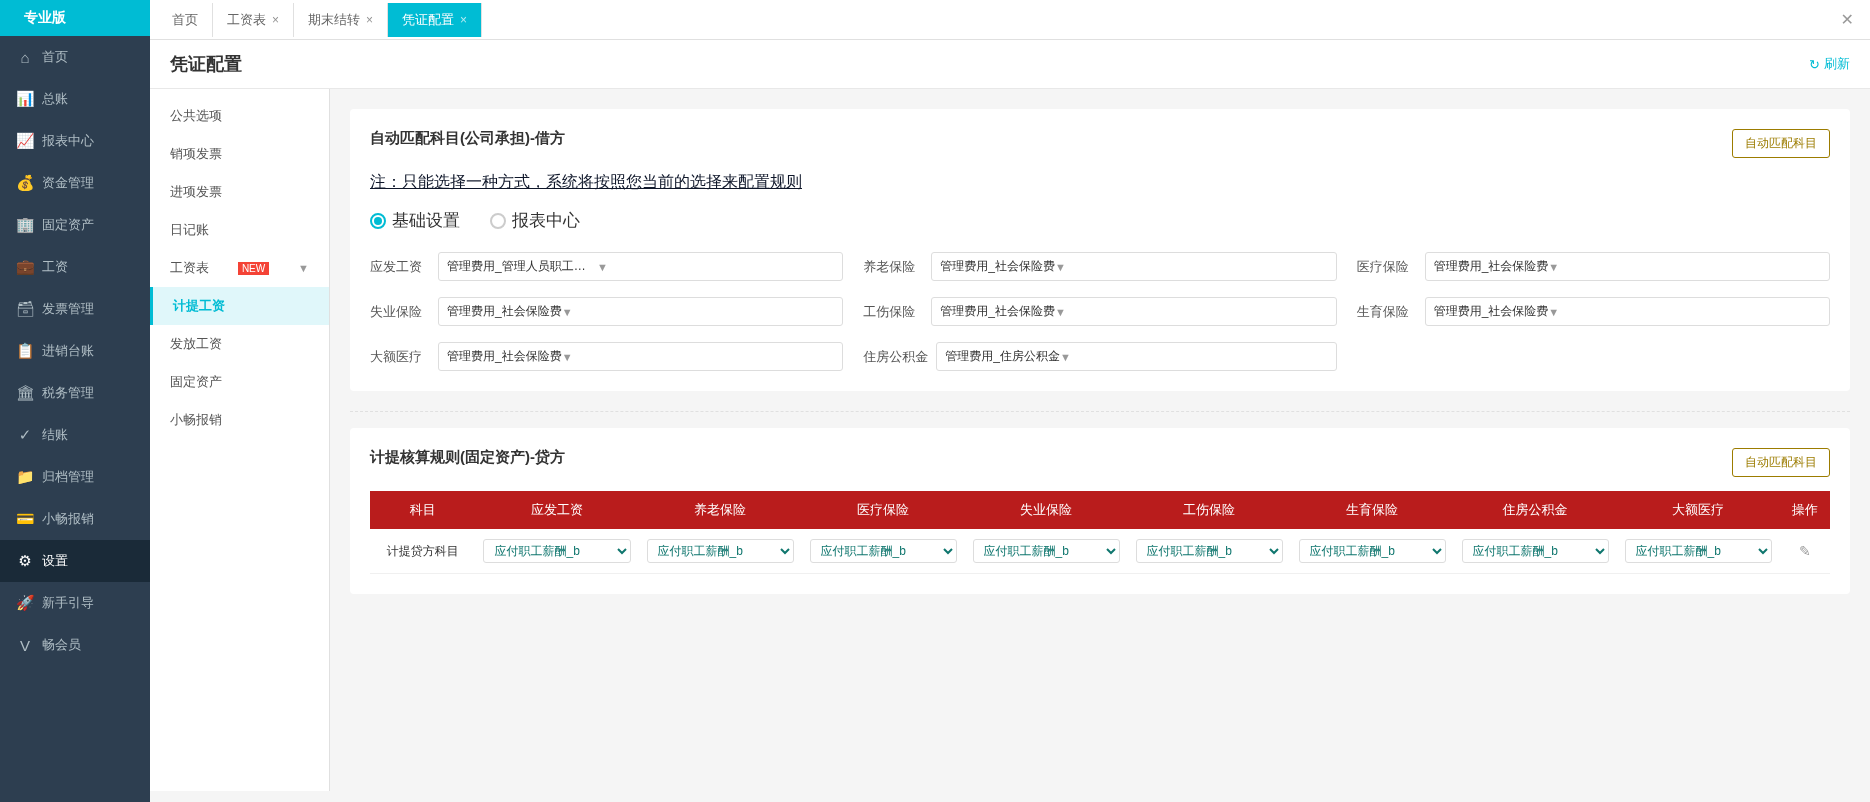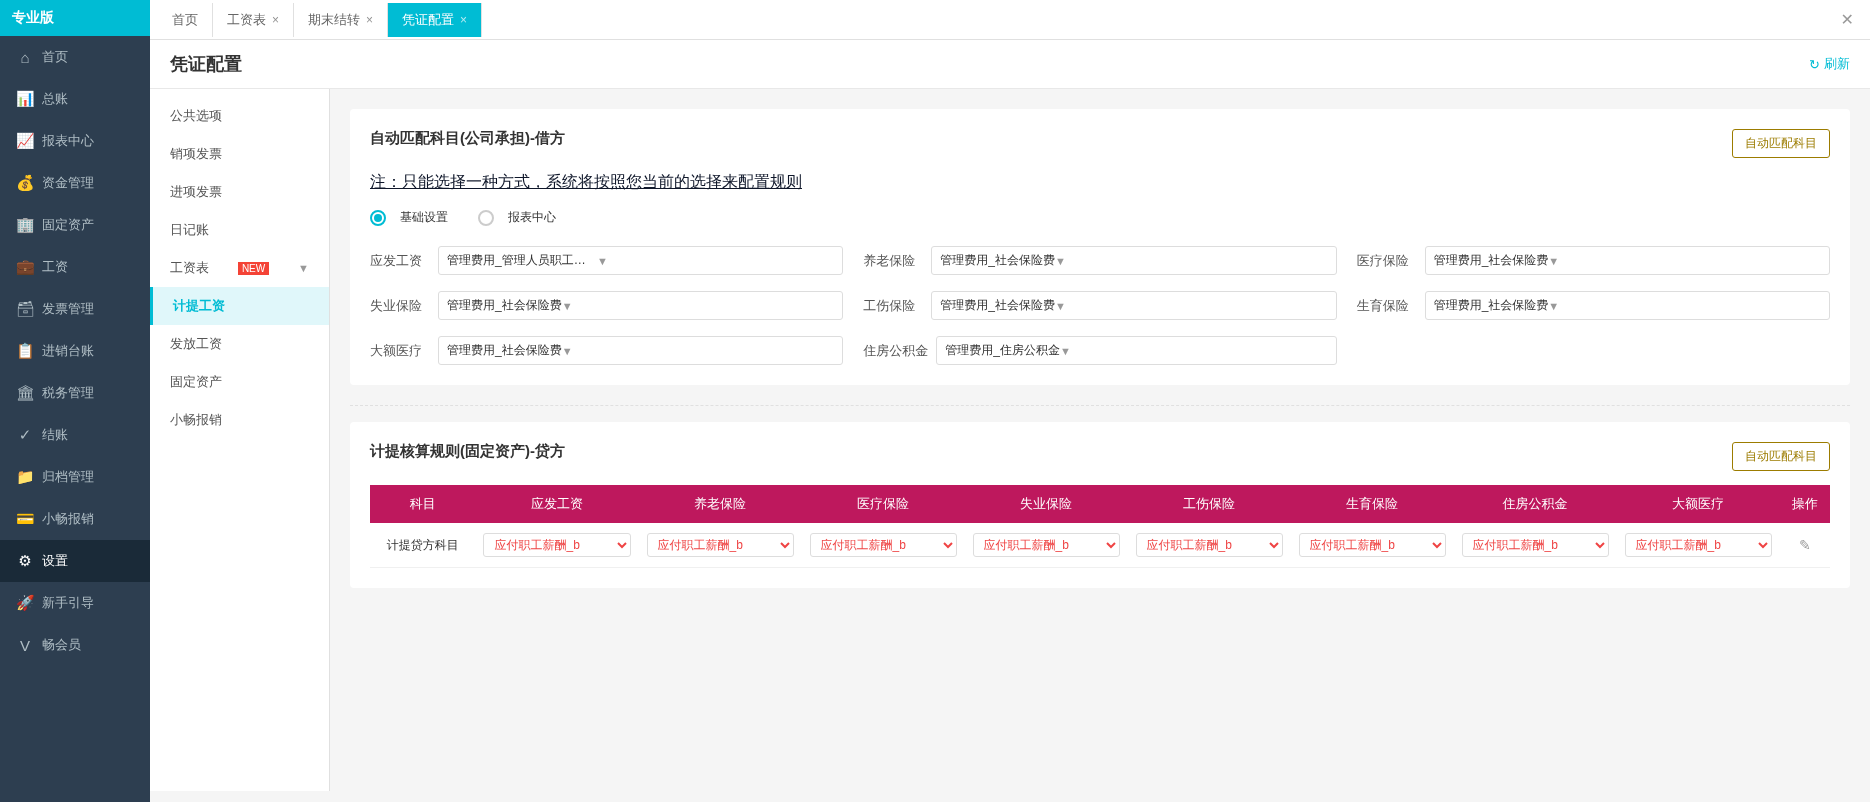--- a/index.html
+++ b/index.html
@@ -1,20 +1,20 @@
 <!DOCTYPE html>
 <html><head>
   <meta charset="utf-8">
   <style>
     * { box-sizing: border-box; margin: 0; padding: 0; }
     body { font-family: "Microsoft YaHei", "PingFang SC", sans-serif; font-size: 13px; display: flex; height: 802px; overflow: hidden; background: #f5f5f5; }
 
     
     .sidebar { width: 150px; background: #2d3e50; color: #fff; display: flex; flex-direction: column; flex-shrink: 0; height: 100%; }
-    .sidebar-brand { background: #00bcd4; padding: 8px 12px; font-size: 14px; font-weight: bold; color: #fff; height: 36px; display: flex; align-items: center; }
+    .sidebar-brand { background: #00bcd4; padding: 8px 24px; font-size: 14px; font-weight: bold; color: #fff; height: 36px; display: flex; align-items: center; }
     .sidebar-item { display: flex; align-items: center; gap: 8px; padding: 12px 16px; cursor: pointer; color: #b0bec5; font-size: 13px; }
     .sidebar-item.active { background: #1a2a38; color: #fff; }
     .sidebar-icon { font-size: 15px; width: 18px; text-align: center; }
 
     
     .main { flex: 1; display: flex; flex-direction: column; overflow: hidden; }
 
     
     .tabs-bar { display: flex; align-items: center; background: #fff; border-bottom: 1px solid #e0e0e0; padding: 0 8px; height: 40px; flex-shrink: 0; }
     .tab { display: flex; align-items: center; gap: 6px; padding: 8px 14px; cursor: pointer; color: #666; font-size: 13px; border-right: 1px solid #e0e0e0; }
@@ -43,42 +43,42 @@
     
     .main-content { flex: 1; padding: 20px; overflow-y: auto; }
 
     
     .section { background: #fff; margin-bottom: 20px; padding: 20px; border-radius: 4px; }
     .section-title { font-size: 15px; font-weight: bold; color: #333; margin-bottom: 10px; }
     .section-note { color: #0f172a; font-size: 16px; margin-bottom: 16px; text-decoration: underline; }
 
     
     .radio-group { display: flex; gap: 30px; margin-bottom: 20px; }
-    .radio-item { display: flex; align-items: center; gap: 14px; cursor: pointer; font-size: 12px; color: #333; }
+    .radio-item { display: flex; align-items: center; gap: 6px; cursor: pointer; font-size: 17px; color: #333; }
     .radio-circle { width: 16px; height: 16px; border-radius: 50%; border: 2px solid #ccc; display: flex; align-items: center; justify-content: center; }
     .radio-circle.checked { border-color: #00bcd4; }
     .radio-circle.checked::after { content: ''; width: 8px; height: 8px; border-radius: 50%; background: #00bcd4; }
 
     
     .form-grid { display: grid; grid-template-columns: repeat(3, 1fr); gap: 16px 20px; }
     .form-row { display: flex; align-items: center; gap: 8px; }
     .form-label { color: #555; font-size: 13px; min-width: 60px; flex-shrink: 0; }
     .form-select { flex: 1; border: 1px solid #ddd; border-radius: 3px; padding: 5px 8px; font-size: 12px; color: #333; display: flex; align-items: center; cursor: pointer; background: #fff; }
     .select-text { overflow: hidden; text-overflow: ellipsis; white-space: nowrap; max-width: 150px; font-size: 12px; }
     .select-arrow { color: #999; font-size: 11px; flex-shrink: 0; }
 
     .auto-match-btn { border: 1px solid #9c7c00; color: #9c7c00; background: #fff; padding: 5px 12px; border-radius: 3px; cursor: pointer; font-size: 12px; }
 
     .section-header { display: flex; align-items: center; justify-content: space-between; margin-bottom: 14px; }
 
     
     .data-table { width: 100%; border-collapse: collapse; }
-    .data-table th { background: #be185d; color: #fff; padding: 10px 8px; text-align: center; font-size: 13px; font-weight: normal; }
+    .data-table th { background: #b91c1c; color: #fff; padding: 10px 8px; text-align: center; font-size: 13px; font-weight: normal; }
     .data-table td { padding: 10px 8px; text-align: center; border-bottom: 1px solid #f0f0f0; font-size: 12px; color: #333; }
-    .table-select { border: 1px solid #ddd; border-radius: 3px; padding: 3px 6px; font-size: 12px; background: #fff; cursor: pointer; color: #ef4444; width: 100%; }
+    .table-select { border: 1px solid #ddd; border-radius: 3px; padding: 3px 6px; font-size: 12px; background: #fff; cursor: pointer; color: #0f766e; width: 100%; }
 
     .edit-icon { color: #999; cursor: pointer; font-size: 14px; }
 
     .divider { border: none; border-top: 1px dashed #e0e0e0; margin: 16px 0; }
   </style>
 </head>
 <body>
 
 <div class="sidebar">
   <div class="sidebar-brand">专业版</div>

